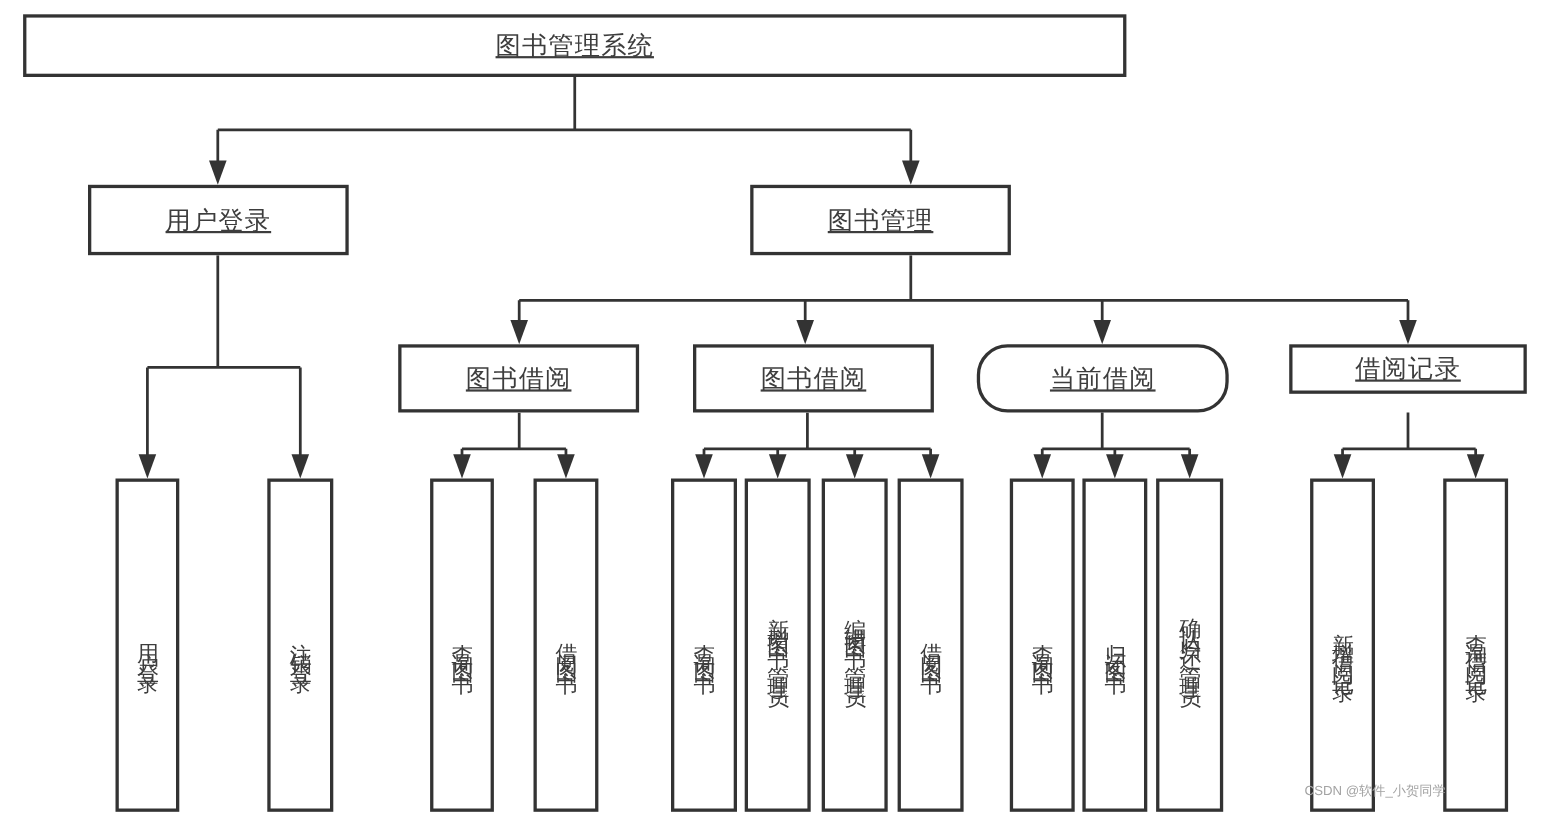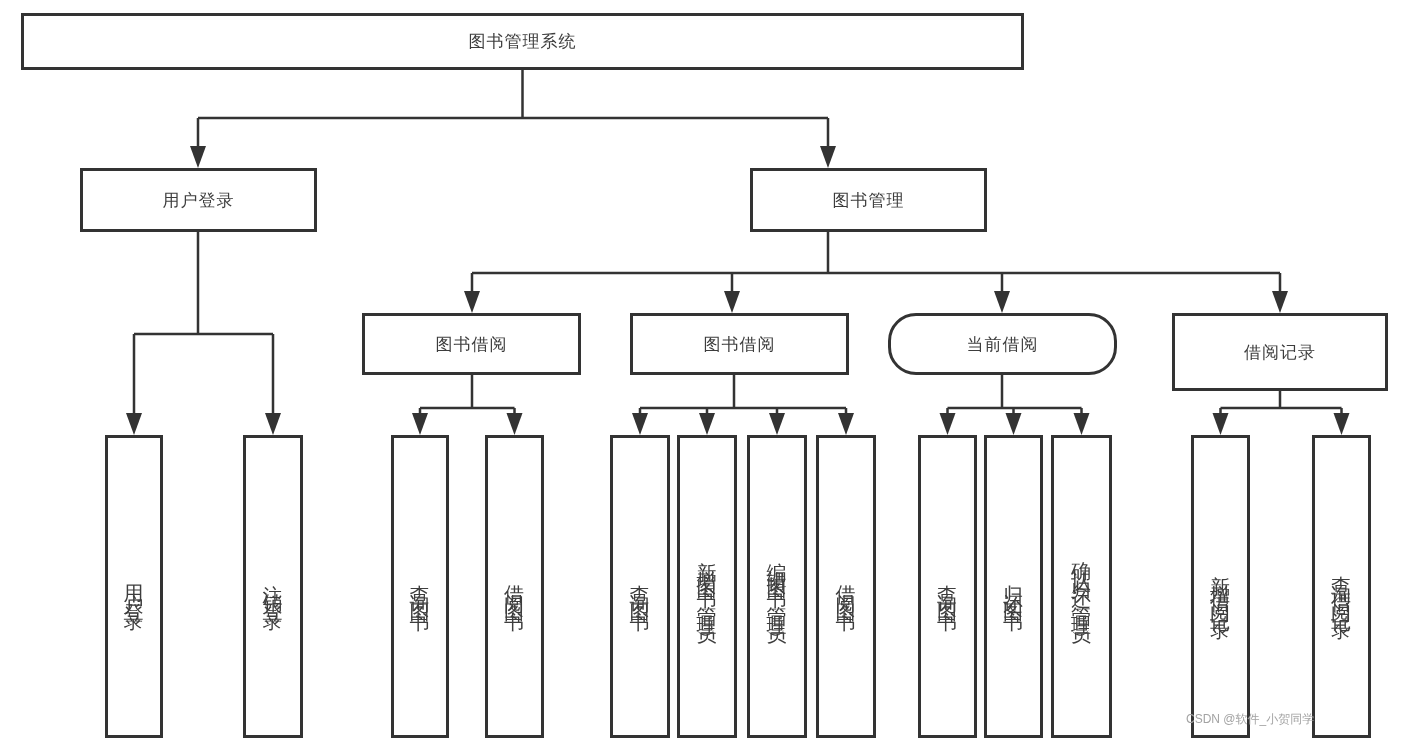--- a/index.html
+++ b/index.html
@@ -5,35 +5,35 @@
   html,body{margin:0;padding:0;background:#ffffff;}
   .canvas{
     position:relative;width:1405px;height:747px;background:#ffffff;overflow:hidden;
     font-family:"Liberation Sans","DejaVu Sans",sans-serif;color:#3d3d3d;
   }
   .edges{position:absolute;left:0;top:0;width:1405px;height:747px;z-index:1;}
   .node{
     position:absolute;background:#ffffff;border:3px solid #333333;box-sizing:border-box;
     display:flex;align-items:center;justify-content:center;z-index:2;
   }
-  .hlabel{font-size:17px;letter-spacing:1px;white-space:nowrap;}
+  .hlabel{font-size:23px;letter-spacing:1px;white-space:nowrap;text-decoration:underline;}
   .vtext{
     writing-mode:vertical-rl;text-orientation:mixed;
     font-size:20px;letter-spacing:9px;line-height:1;white-space:nowrap;
   }
   
   .n-root{left:21px;top:13px;width:1003px;height:57px;}
   
   .n-user-login{left:80px;top:168px;width:237px;height:64px;}
-  .n-book-mgmt{left:750px;top:168px;width:237px;height:64px;}
+  .n-book-mgmt{left:682px;top:168px;width:237px;height:64px;}
   
   .n-newbook{left:362px;top:313px;width:219px;height:62px;}
   .n-borrowmod{left:630px;top:313px;width:219px;height:62px;}
   .n-current{left:888px;top:313px;width:229px;height:62px;border-radius:28px;}
-  .n-records{left:1172px;top:313px;width:216px;height:78px;}
+  .n-records{left:1172px;top:313px;width:216px;height:45px;}
   
   .leaf{top:435px;height:303px;}
   .lf1{left:105px;width:58px;}
   .lf2{left:243px;width:60px;}
   .lf3{left:391px;width:58px;}
   .lf4{left:485px;width:59px;}
   .lf5{left:610px;width:60px;}
   .lf6{left:677px;width:60px;}
   .lf7{left:747px;width:60px;}
   .lf8{left:816px;width:60px;}

